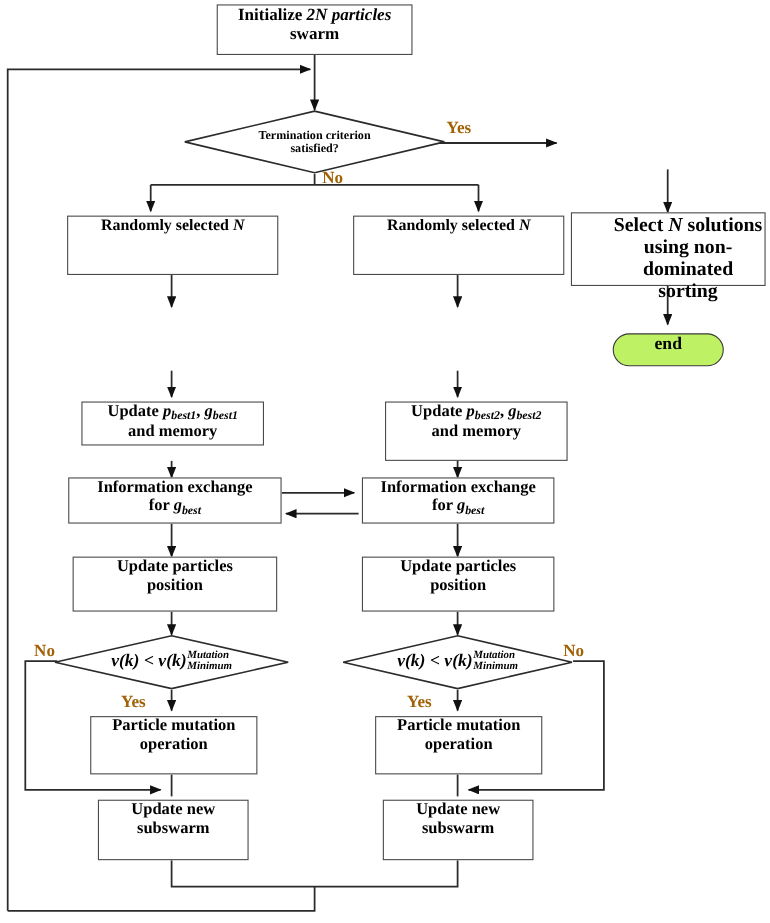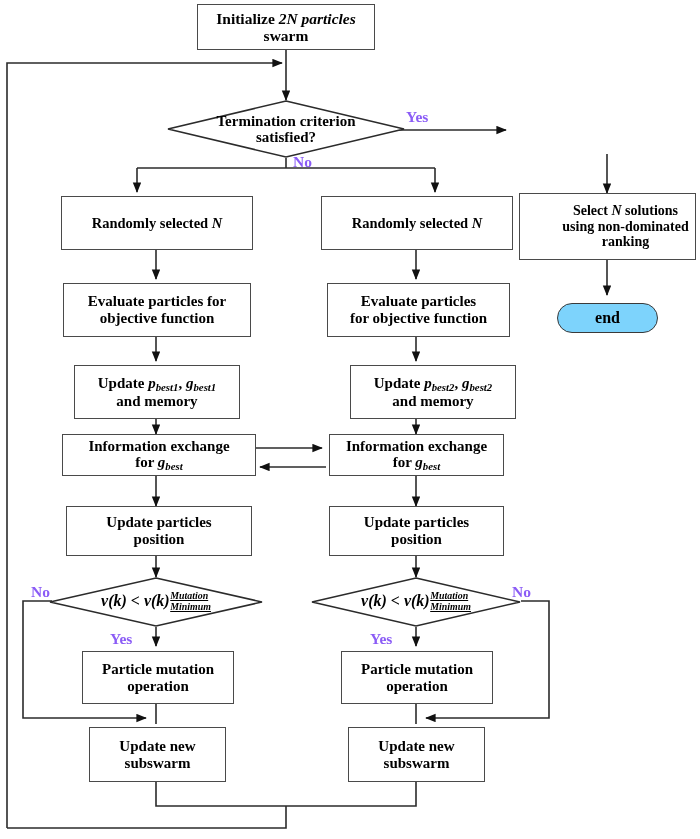--- a/index.html
+++ b/index.html
@@ -2,36 +2,36 @@
 <html><head>
 <meta charset="utf-8">
 <style>
   html,body{margin:0;padding:0;background:#ffffff;}
   body{width:700px;height:839px;overflow:hidden;
        font-family:"Liberation Serif","DejaVu Serif",serif;}
   #canvas{position:relative;width:700px;height:839px;}
   svg#wires{position:absolute;left:0;top:0;width:700px;height:839px;}
 
   .node{position:absolute;box-sizing:border-box;display:flex;
-        align-items:center;justify-content:center;text-align:center;
+        justify-content:center;text-align:center;
         font-weight:bold;color:#000;line-height:1.12;}
   .box{border:1.4px solid #4a4a4a;background:#fff;}
-  .term{border:1.6px solid #3a3a3a;background:#7dd3fc;border-radius:22px;}
-  .label{position:absolute;font-weight:bold;color:#8b5cf6;
+  .term{border:1.6px solid #3a3a3a;background:#bef264;border-radius:22px;}
+  .label{position:absolute;font-weight:bold;color:#a16207;
          font-family:"Liberation Serif","DejaVu Serif",serif;
          white-space:nowrap;}
   .dmtext{position:absolute;display:flex;align-items:center;
           justify-content:center;text-align:center;font-weight:bold;
           color:#000;line-height:1.1;pointer-events:none;}
   i.v{font-style:italic;}
   .sub{font-style:italic;font-size:0.72em;vertical-align:-0.28em;
        font-weight:bold;}
   .supsub{display:inline-block;vertical-align:middle;text-align:left;
           font-size:0.62em;font-style:italic;line-height:1.02;
-          margin-left:0.5px;position:relative;top:-0.06em;text-decoration:underline;}
+          margin-left:0.5px;position:relative;top:-0.06em;}
   .supsub span{display:block;}
   .math{font-style:italic;font-family:"Liberation Serif","DejaVu Serif",serif;}
 </style>
 </head>
 <body>
 
 <div id="canvas">
 
   <svg id="wires" viewBox="0 0 700 839" xmlns="http://www.w3.org/2000/svg">
     <defs>
@@ -88,45 +88,42 @@
     </g>
   </svg>
 
   <div class="node box" style="left:197px;top:4px;width:178px;height:46px;font-size:15.5px;">
     <div><span>Initialize </span><i class="v">2N particles</i><br><span>swarm</span></div>
   </div>
 
   <svg style="position:absolute;left:166px;top:100px;width:240px;height:58px;" viewBox="0 0 240 58" xmlns="http://www.w3.org/2000/svg">
     <polygon points="120,1 238,29 120,57 2,29" fill="#fff" stroke="#2b2b2b" stroke-width="1.5"></polygon>
   </svg>
-  <div class="dmtext" style="left:166px;top:100px;width:240px;height:58px;font-size:15px;">
+  <div class="dmtext" style="left:166px;top:100px;width:240px;height:58px;font-size:11px;">
     <div><span>Termination criterion</span><br><span>satisfied?</span></div>
   </div>
 
   <div class="label" style="left:406px;top:108px;font-size:15.5px;">Yes</div>
   <div class="label" style="left:293px;top:153px;font-size:15.5px;">No</div>
 
 
-  <div class="node box" style="left:519px;top:193px;width:177px;height:67px;font-size:14px;padding-left:36px;">
-    <div><span>Select </span><i class="v">N</i><span> solutions</span><br><span>using non-dominated</span><br><span>ranking</span></div>
+  <div class="node box" style="left:519px;top:193px;width:177px;height:67px;font-size:18px;padding-left:36px;">
+    <div><span>Select </span><i class="v">N</i><span> solutions</span><br><span>using non-dominated</span><br><span>sorting</span></div>
   </div>
 
   <div class="node term" style="left:557px;top:303px;width:101px;height:30px;font-size:16px;">
     <span>end</span>
   </div>
 
   <div class="node box" style="left:61px;top:196px;width:192px;height:54px;font-size:14.5px;">
     <div><span>Randomly selected </span><i class="v">N</i><br></div>
   </div>
 
-  <div class="node box" style="left:63px;top:283px;width:188px;height:54px;font-size:15px;">
-    <div><span>Evaluate particles for</span><br><span>objective function</span></div>
-  </div>
 
-  <div class="node box" style="left:74px;top:365px;width:166px;height:54px;font-size:15px;">
+  <div class="node box" style="left:74px;top:365px;width:166px;height:40px;font-size:15px;">
     <div>
       <span>Update </span><i class="math">p</i><span class="sub">best1</span><span>, </span><i class="math">g</i><span class="sub">best1</span><br><span>and memory</span>
     </div>
   </div>
 
   <div class="node box" style="left:62px;top:434px;width:194px;height:42px;font-size:15px;">
     <div><span>Information exchange</span><br><span>for </span><i class="math">g</i><span class="sub">best</span></div>
   </div>
 
   <div class="node box" style="left:66px;top:506px;width:186px;height:50px;font-size:15px;">
@@ -150,23 +147,20 @@
   </div>
 
   <div class="node box" style="left:89px;top:727px;width:137px;height:55px;font-size:15px;">
     <div><span>Update new</span><br><span>subswarm</span></div>
   </div>
 
   <div class="node box" style="left:321px;top:196px;width:192px;height:54px;font-size:14.5px;">
     <div><span>Randomly selected </span><i class="v">N</i><br></div>
   </div>
 
-  <div class="node box" style="left:327px;top:283px;width:183px;height:54px;font-size:15px;">
-    <div><span>Evaluate particles</span><br><span>for objective function</span></div>
-  </div>
 
   <div class="node box" style="left:334px;top:365px;width:166px;height:54px;font-size:15px;margin-left:16px;">
     <div>
       <span>Update </span><i class="math">p</i><span class="sub">best2</span><span>, </span><i class="math">g</i><span class="sub">best2</span><br><span>and memory</span>
     </div>
   </div>
 
   <div class="node box" style="left:329px;top:434px;width:175px;height:42px;font-size:15px;">
     <div><span>Information exchange</span><br><span>for </span><i class="math">g</i><span class="sub">best</span></div>
   </div>

